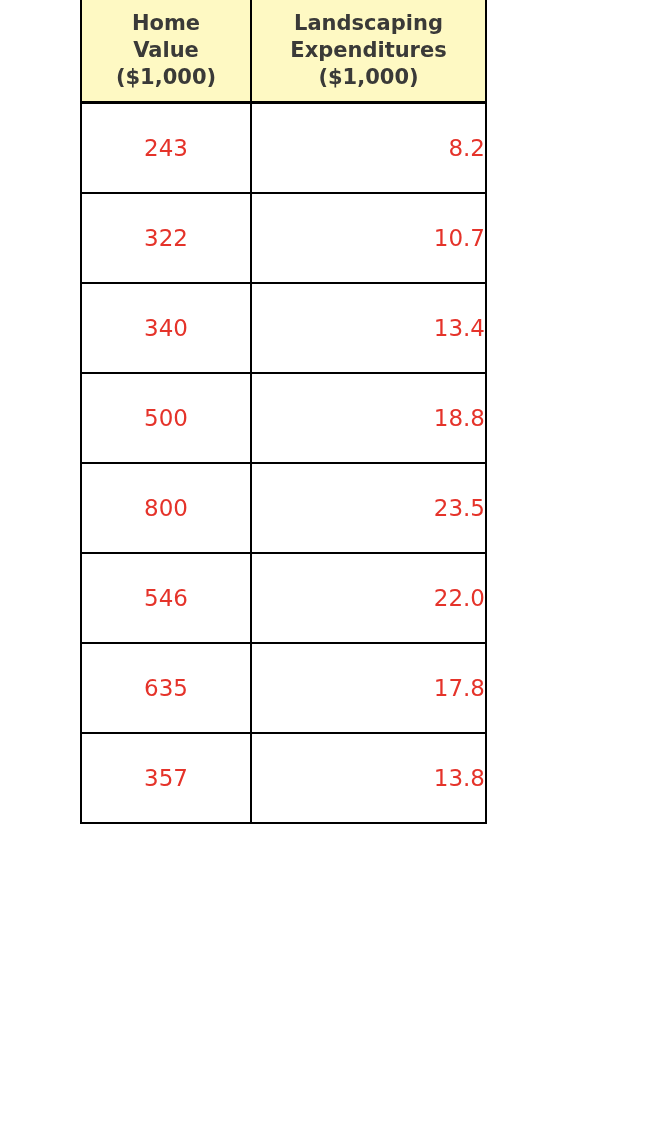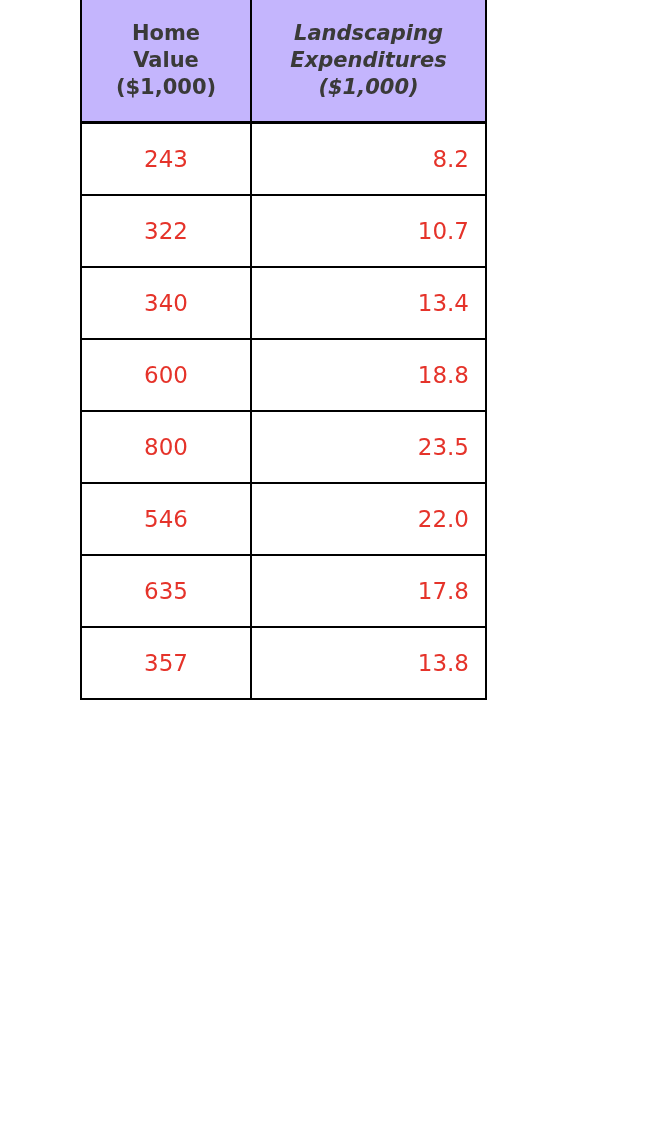--- a/index.html
+++ b/index.html
@@ -34,53 +34,52 @@
     width: 405px;
     border-left: 2px solid #000000;
     border-right: 2px solid #000000;
     border-bottom: 2px solid #000000;
   }
 
   table.data-table col.col-home { width: 170px; }
   table.data-table col.col-land { width: 235px; }
 
   thead th {
-    background: #c4b5fd;
+    background: #fef9c3;
     color: #3a3a38;
     font-weight: bold;
     font-size: 21px;
     line-height: 27px;
     text-align: center;
     vertical-align: middle;
-    padding: 20px 6px;
+    padding: 10px 6px;
     height: 102px;
     box-sizing: border-box;
     border-right: 2px solid #000000;
     border-bottom: 3px solid #000000;
   }
   thead th:last-child {
     border-right: none;
-    font-style: italic;
   }
   thead th .hdr-line {
     display: block;
   }
 
   tbody td {
     background: #ffffff;
     color: #e5332a;
     font-size: 23px;
     line-height: 28px;
     text-align: center;
     vertical-align: middle;
-    height: 72px;
+    height: 90px;
     box-sizing: border-box;
     border-top: 2px solid #000000;
     border-right: 2px solid #000000;
-    padding: 0 16px;
+    padding: 0 0;
   }
   tbody td:last-child {
     border-right: none;
     text-align: right;
   }
   tbody tr:first-child td {
     border-top: none;
   }
 </style>
 </head>
@@ -114,21 +113,21 @@
         </tr>
         <tr>
           <td>322</td>
           <td>10.7</td>
         </tr>
         <tr>
           <td>340</td>
           <td>13.4</td>
         </tr>
         <tr>
-          <td>600</td>
+          <td>500</td>
           <td>18.8</td>
         </tr>
         <tr>
           <td>800</td>
           <td>23.5</td>
         </tr>
         <tr>
           <td>546</td>
           <td>22.0</td>
         </tr>

